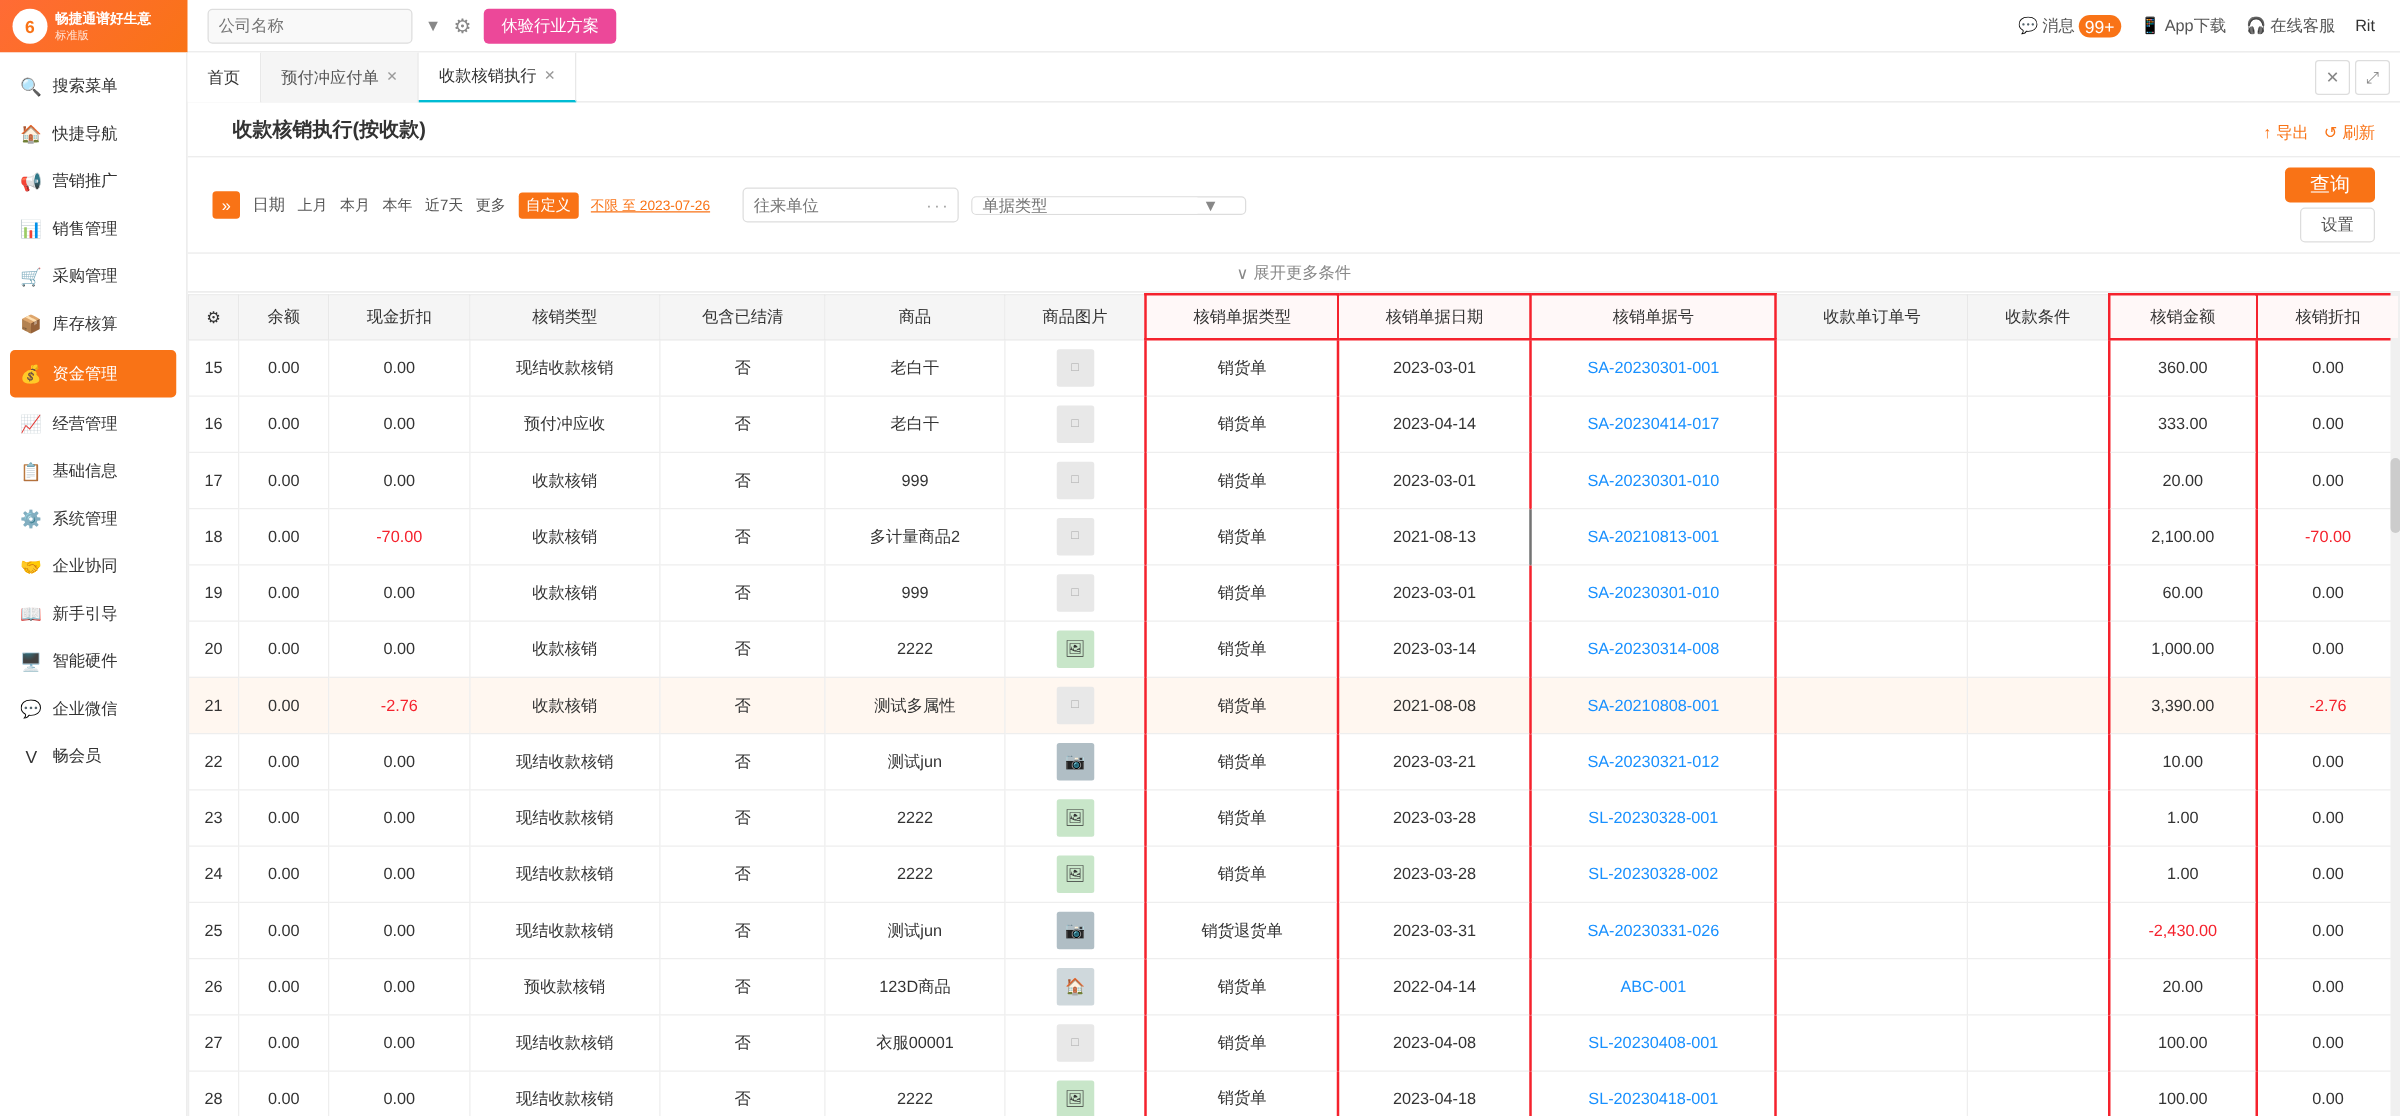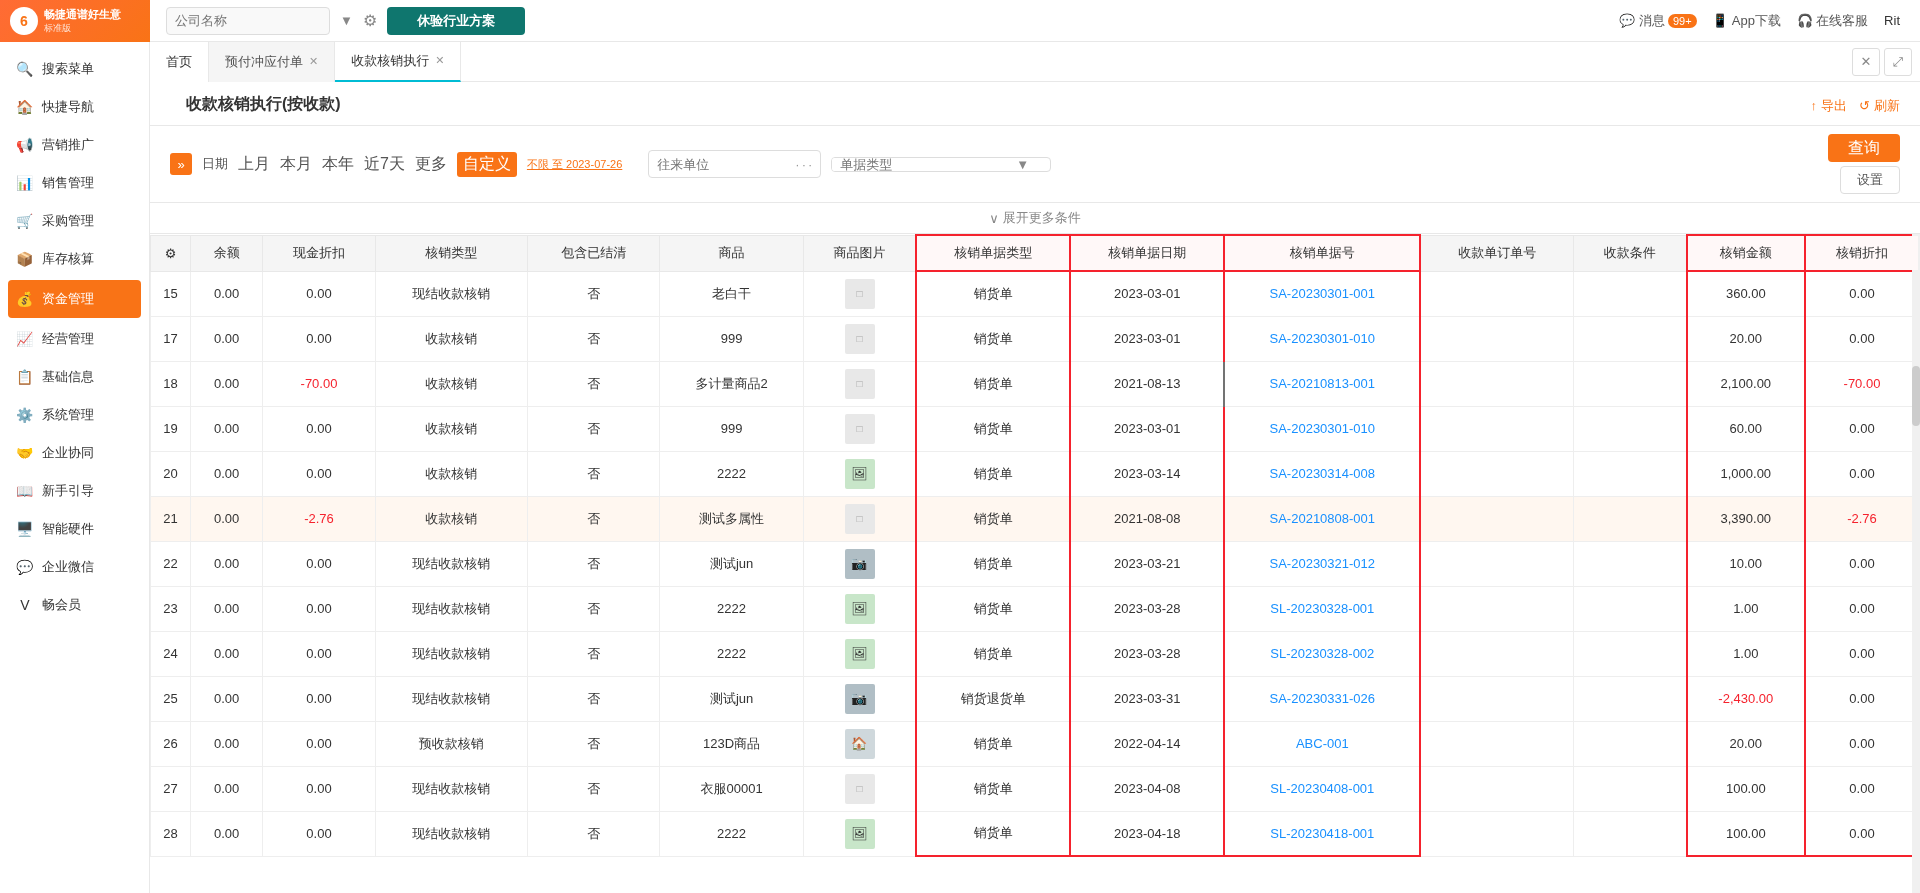--- a/index.html
+++ b/index.html
@@ -1,19 +1,19 @@
 <!DOCTYPE html>
 <html><head>
   <meta charset="utf-8">
   <style>
     * { box-sizing: border-box; margin: 0; padding: 0; font-family: 'Microsoft YaHei', Arial, sans-serif; font-size: 13px; }
     body { background: #f5f5f5; overflow: hidden; }
     .top-bar-input { height: 28px; border: 1px solid #ddd; border-radius: 4px; padding: 0 8px; width: 164px; background: #f9f9f9; color: #999; }
-    .top-bar-btn { height: 28px; padding: 0 30px; background: #0f766e; color: #fff; border: none; border-radius: 4px; cursor: pointer; font-size: 13px; font-weight: bold; }
-    .badge { background: #f97316; color: #fff; border-radius: 10px; padding: 1px 5px; font-size: 11px; }
+    .top-bar-btn { height: 28px; padding: 0 14px; background: #ec4899; color: #fff; border: none; border-radius: 4px; cursor: pointer; font-size: 13px; }
+    .badge { background: #f97316; color: #fff; border-radius: 10px; padding: 1px 5px; font-size: 14px; }
 
     
     .main-layout { display: flex; height: calc(893px - 42px); }
 
     
     .sidebar {
       width: 150px;
       background: #fff;
       border-right: 1px solid #e8e8e8;
       display: flex;
@@ -64,21 +64,21 @@
 
     
     .page-header {
       background: #fff;
       padding: 12px 20px 0 20px;
       border-bottom: 1px solid #e8e8e8;
     }
     .page-title { font-size: 16px; font-weight: bold; color: #333; margin-bottom: 10px; }
     .action-btn { display: flex; align-items: center; gap: 4px; color: #f97316; cursor: pointer; font-size: 13px; }
     .filter-expand-btn { width: 22px; height: 22px; background: #f97316; color: #fff; border: none; border-radius: 3px; cursor: pointer; display: flex; align-items: center; justify-content: center; }
-    .date-opt { color: #555; cursor: pointer; font-size: 16px; }
+    .date-opt { color: #555; cursor: pointer; font-size: 12px; }
     .date-opt.custom { background: #f97316; color: #fff; padding: 2px 6px; border-radius: 3px; }
     .filter-input { border: none; outline: none; padding: 0 8px; font-size: 13px; width: 140px; }
     .expand-more { display: flex; align-items: center; justify-content: center; padding: 6px 0; background: #fff; border-bottom: 1px solid #e8e8e8; color: #888; cursor: pointer; font-size: 12px; gap: 4px; }
 
     
     .table-area { flex: 1; overflow: auto; background: #fff; position: relative; }
     table { width: 100%; border-collapse: collapse; min-width: 1400px; }
     thead th {
       background: #f5f5f5;
       border: 1px solid #e8e8e8;
@@ -328,20 +328,36 @@
       <td><div class="img-placeholder">□</div></td>
       <td style="border-left:2px solid #f5222d;border-right:2px solid #f5222d;border-top:2px solid #f5222d;">销货单</td>
       <td style="border-left:2px solid #f5222d;border-right:2px solid #f5222d;border-top:2px solid #f5222d;">2023-03-01</td>
       <td style="border-left:2px solid #f5222d;border-right:2px solid #f5222d;border-top:2px solid #f5222d;"><a class="link-text">SA-20230301-001</a></td>
       <td></td>
       <td></td>
       <td class="" style="border-left:2px solid #f5222d;border-top:2px solid #f5222d;border-right:2px solid #f5222d;border-top:2px solid #f5222d;">360.00</td>
       <td class="" style="border-left:2px solid #f5222d;border-right:2px solid #f5222d;border-top:2px solid #f5222d;">0.00</td>
     </tr>
               <tr>
+      <td>16</td>
+      <td>0.00</td>
+      <td class="">0.00</td>
+      <td>预付冲应收</td>
+      <td>否</td>
+      <td>老白干</td>
+      <td><div class="img-placeholder">□</div></td>
+      <td style="border-left:2px solid #f5222d;border-right:2px solid #f5222d;">销货单</td>
+      <td style="border-left:2px solid #f5222d;border-right:2px solid #f5222d;">2023-04-14</td>
+      <td style="border-left:2px solid #f5222d;border-right:2px solid #f5222d;"><a class="link-text">SA-20230414-017</a></td>
+      <td></td>
+      <td></td>
+      <td class="" style="border-left:2px solid #f5222d;border-right:2px solid #f5222d;">333.00</td>
+      <td class="" style="border-left:2px solid #f5222d;border-right:2px solid #f5222d;">0.00</td>
+    </tr>
+              <tr>
       <td>17</td>
       <td>0.00</td>
       <td class="">0.00</td>
       <td>收款核销</td>
       <td>否</td>
       <td>999</td>
       <td><div class="img-placeholder">□</div></td>
       <td style="border-left:2px solid #f5222d;border-right:2px solid #f5222d;">销货单</td>
       <td style="border-left:2px solid #f5222d;border-right:2px solid #f5222d;">2023-03-01</td>
       <td style="border-left:2px solid #f5222d;border-right:2px solid #f5222d;"><a class="link-text">SA-20230301-010</a></td>

